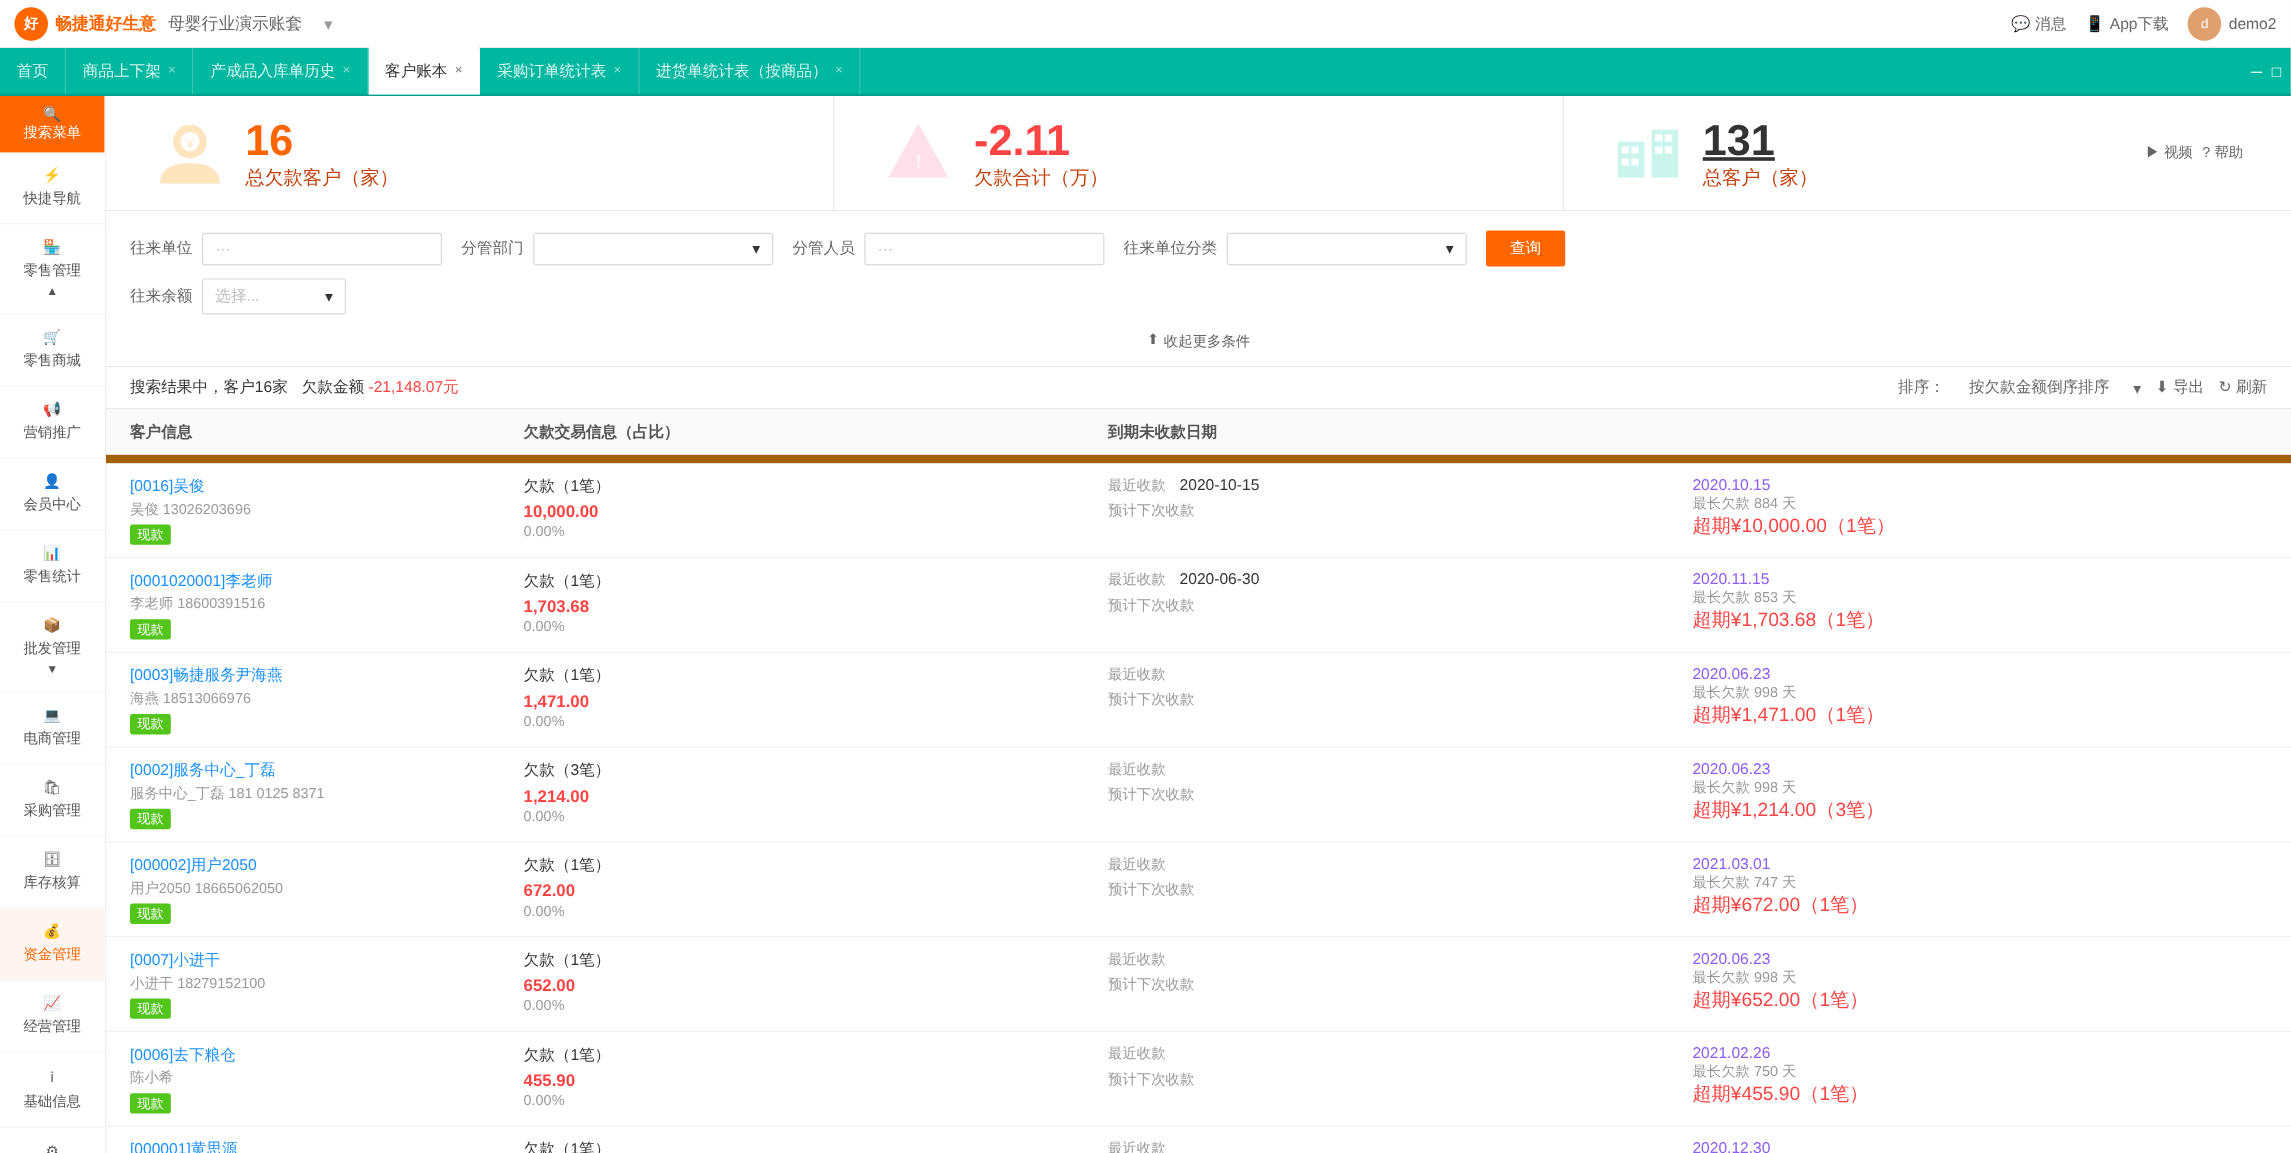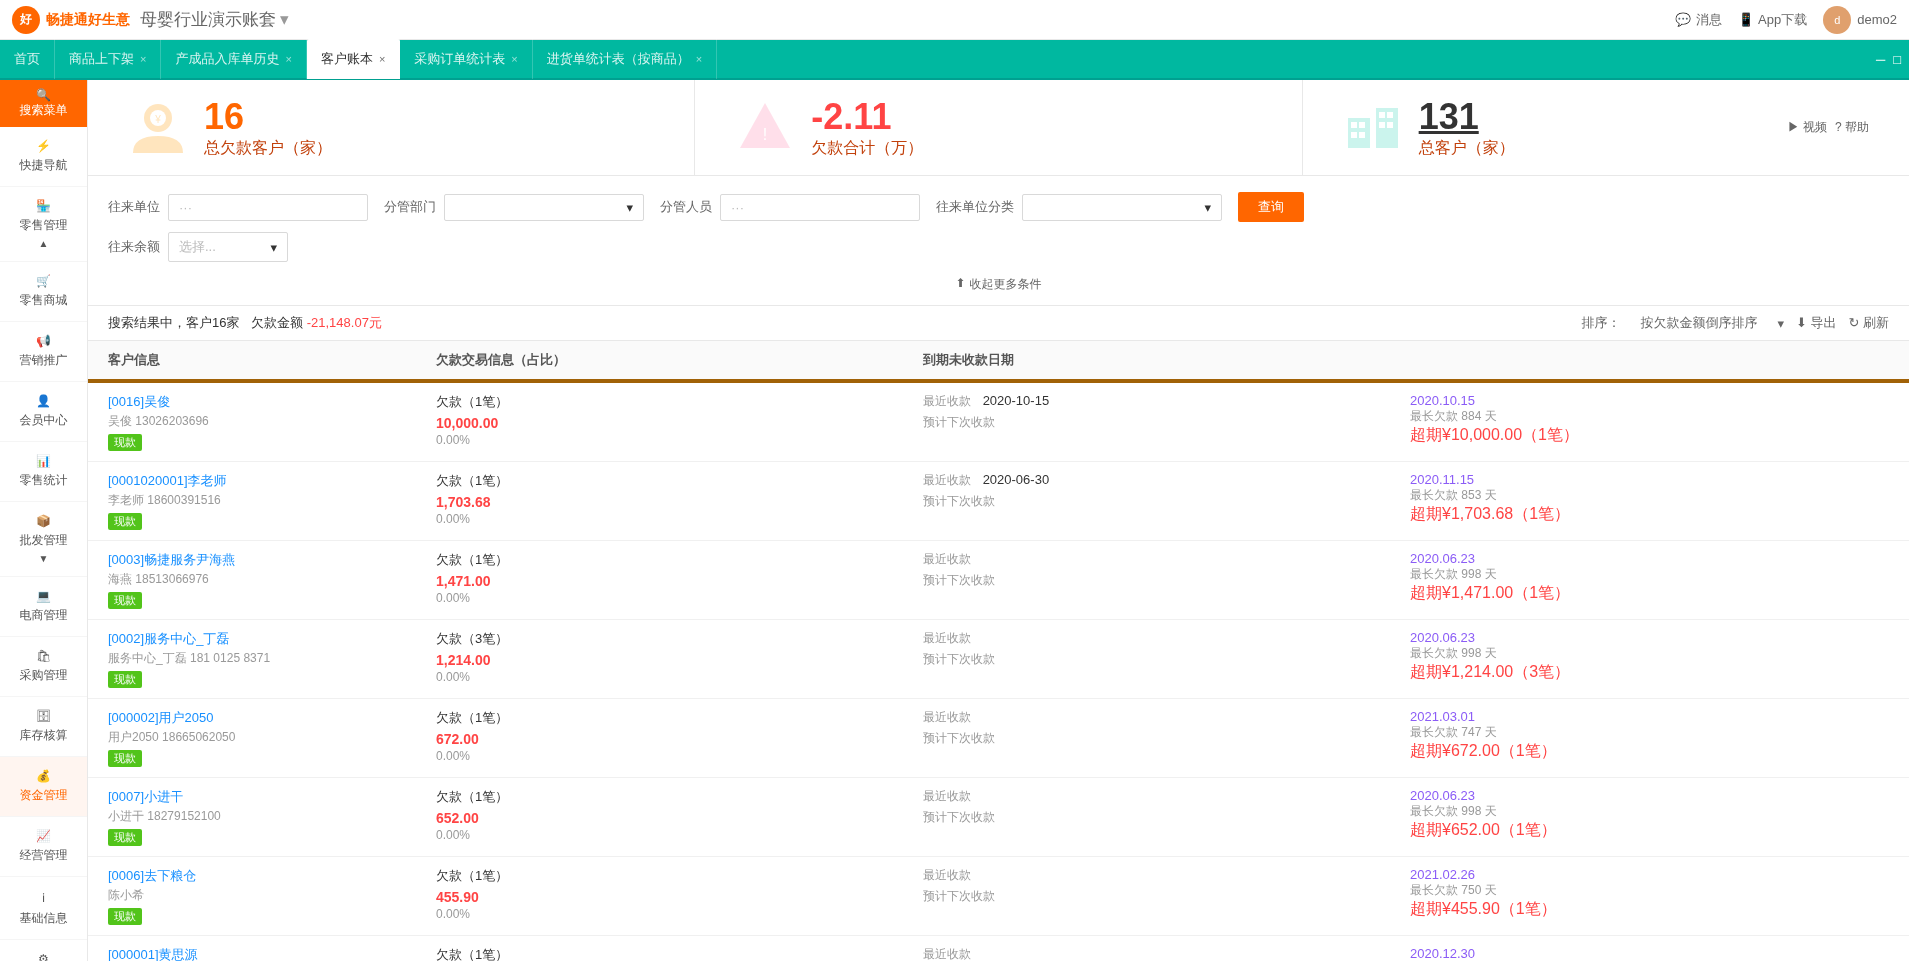--- a/index.html
+++ b/index.html
@@ -7,21 +7,21 @@
 
     
     .top-bar {
       display: flex; align-items: center; justify-content: space-between;
       background: #fff; height: 40px; padding: 0 12px;
       border-bottom: 1px solid #e8e8e8;
     }
     .top-bar-left { display: flex; align-items: center; gap: 10px; }
     .logo-area { display: flex; align-items: center; gap: 6px; color: #ff6600; font-weight: bold; font-size: 14px; }
     .logo-icon { width: 28px; height: 28px; background: #ff6600; border-radius: 50%; display: flex; align-items: center; justify-content: center; color: white; font-size: 12px; }
-    .store-selector { display: flex; align-items: center; gap: 4px; color: #666; font-size: 17px; cursor: pointer; }
+    .store-selector { display: flex; align-items: center; gap: 18px; color: #666; font-size: 14px; cursor: pointer; }
     .top-bar-right { display: flex; align-items: center; gap: 16px; color: #666; font-size: 13px; }
     .top-bar-right span { cursor: pointer; display: flex; align-items: center; gap: 4px; }
     .avatar { width: 28px; height: 28px; background: #ccc; border-radius: 50%; overflow: hidden; }
 
     
     .tab-bar {
       display: flex; align-items: center; background: #00b8a0; height: 40px; padding: 0 0 0 0;
       border-bottom: 2px solid #00a090;
     }
     .tab-item {
@@ -94,21 +94,21 @@
     .result-info { color: #333; }
     .result-info .highlight { color: #ff4444; }
     .result-actions { display: flex; align-items: center; gap: 12px; color: #666; }
     .sort-select { display: flex; align-items: center; gap: 20px; cursor: pointer; }
 
     
     .data-table { background: #fff; width: 100%; }
     .table-header {
       display: grid;
       grid-template-columns: 320px 1fr 1fr 1fr;
-      background: #fafafa; border-bottom: 4px solid #a16207;
+      background: #fafafa; border-bottom: 7px solid #a16207;
       padding: 10px 20px; font-weight: 600; font-size: 13px; color: #555;
     }
     .table-row {
       display: grid;
       grid-template-columns: 320px 1fr 1fr 1fr;
       border-bottom: 1px solid #f0f0f0;
       padding: 10px 20px;
       align-items: start;
     }
     .cell { padding: 0 8px; }

